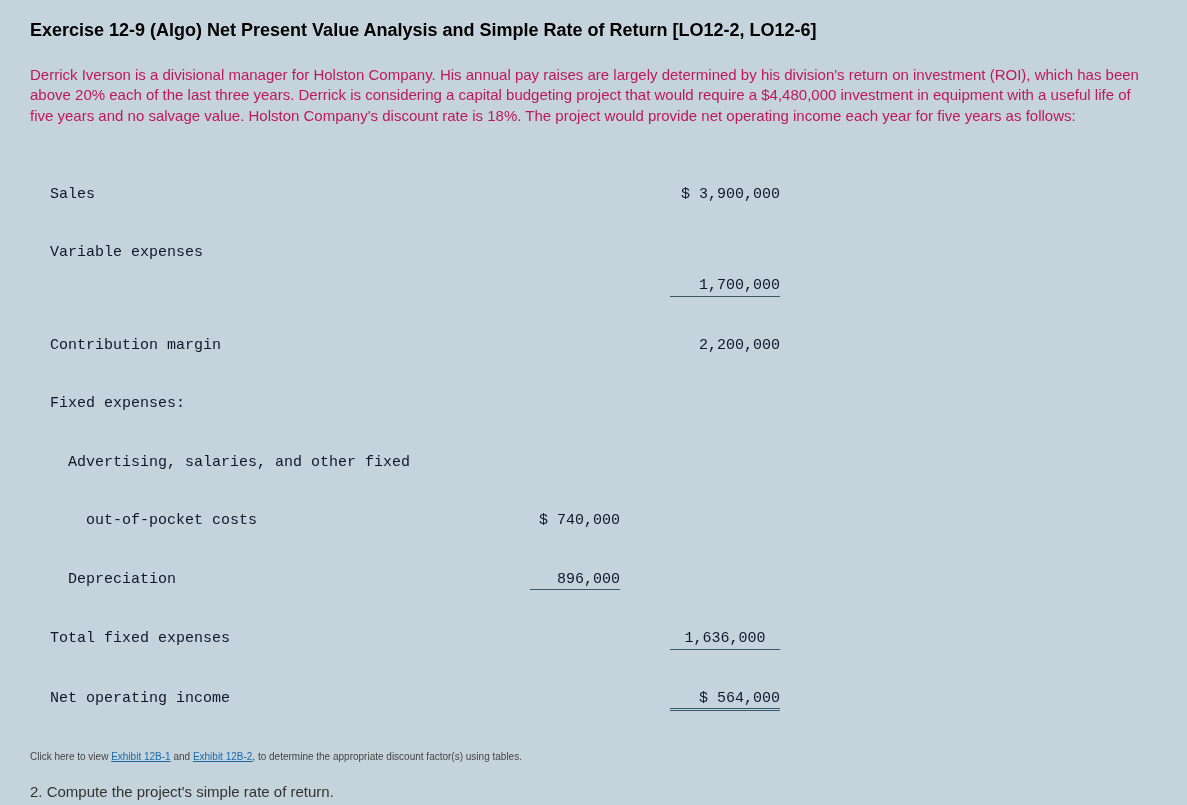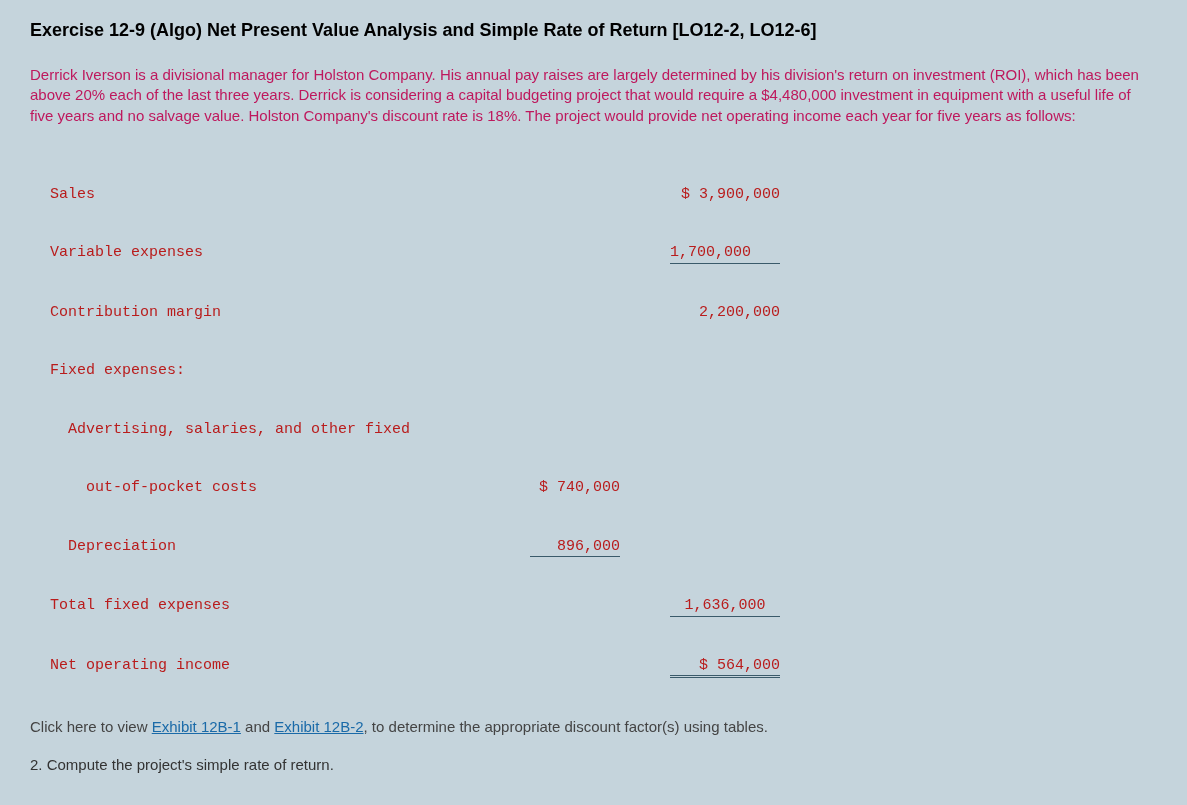--- a/index.html
+++ b/index.html
@@ -18,34 +18,34 @@
     }
     .intro {
       font-size: 15px;
       line-height: 1.35;
       color: #be185d;
       margin-bottom: 20px;
     }
     .income-block {
       font-family: "Courier New", monospace;
       font-size: 15px;
-      color: #b91c1c;
+      color: #0f172a;
       margin-left: 20px;
       margin-bottom: 20px;
       white-space: pre;
       line-height: 1.3;
     }
     .income-row { display: flex; }
     .income-label { width: 460px; }
     .income-col1 { width: 130px; text-align: right; padding-right: 20px; }
     .income-col2 { width: 140px; text-align: right; }
     .underline-single { border-bottom: 1px solid #3a5a6a; display: inline-block; }
     .underline-double { border-bottom: 3px double #3a5a6a; display: inline-block; }
     .click-line {
-      font-size: 15px;
+      font-size: 10px;
       color: #444;
       margin-bottom: 20px;
     }
     .click-line a { color: #1a6aa8; text-decoration: underline; cursor: pointer; }
     .required-block {
       font-size: 15px;
       color: #333;
       line-height: 1.35;
       margin-bottom: 26px;
     }
@@ -60,21 +60,21 @@
 
 <div class="income-block">
   <div class="income-row">
     <span class="income-label">Sales</span>
     <span class="income-col1"></span>
     <span class="income-col2">$ 3,900,000</span>
   </div>
   <div class="income-row">
     <span class="income-label">Variable expenses</span>
     <span class="income-col1"></span>
-    <span class="income-col2"><span class="underline-single" style="min-width:110px;text-align:left;">1,700,000</span></span>
+    <span class="income-col2"><span class="underline-single" style="min-width:110px;text-align:right;margin-top:33px;">1,700,000</span></span>
   </div>
   <div class="income-row">
     <span class="income-label">Contribution margin</span>
     <span class="income-col1"></span>
     <span class="income-col2">2,200,000</span>
   </div>
   <div class="income-row">
     <span class="income-label">Fixed expenses:</span>
   </div>
   <div class="income-row">

